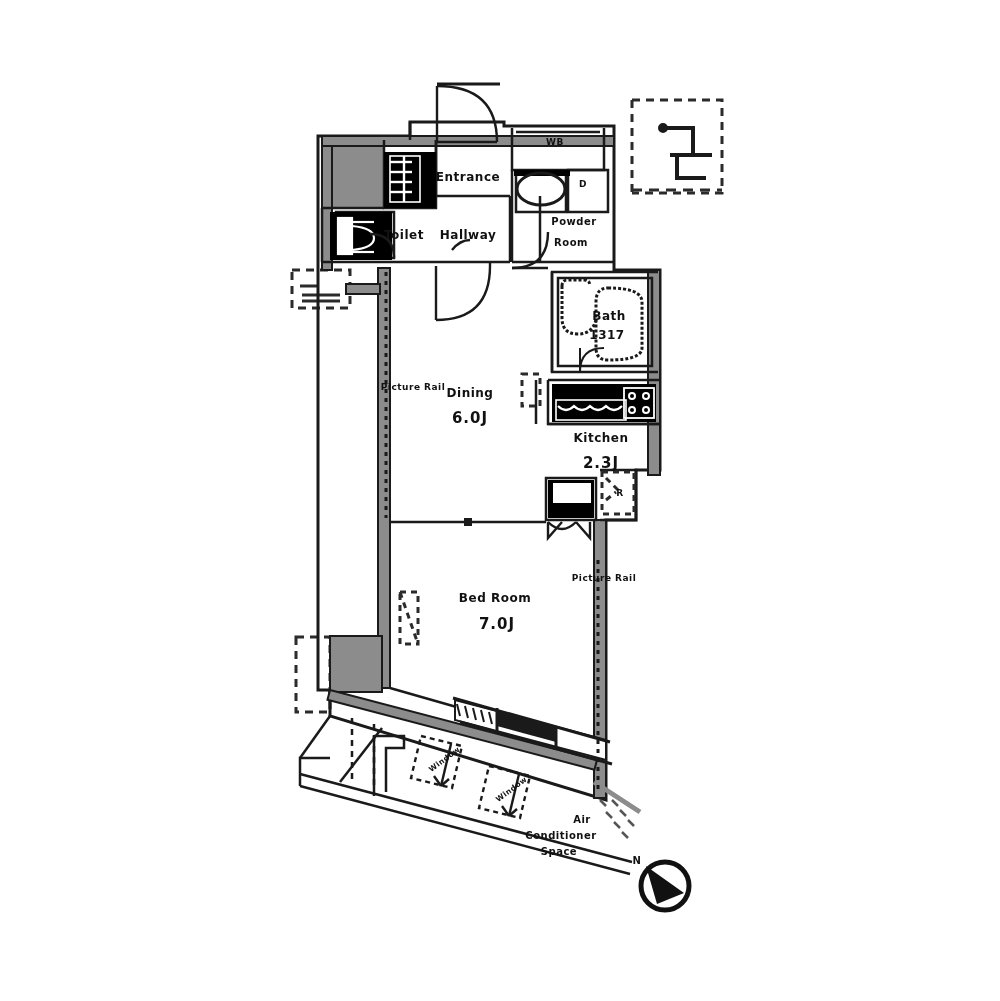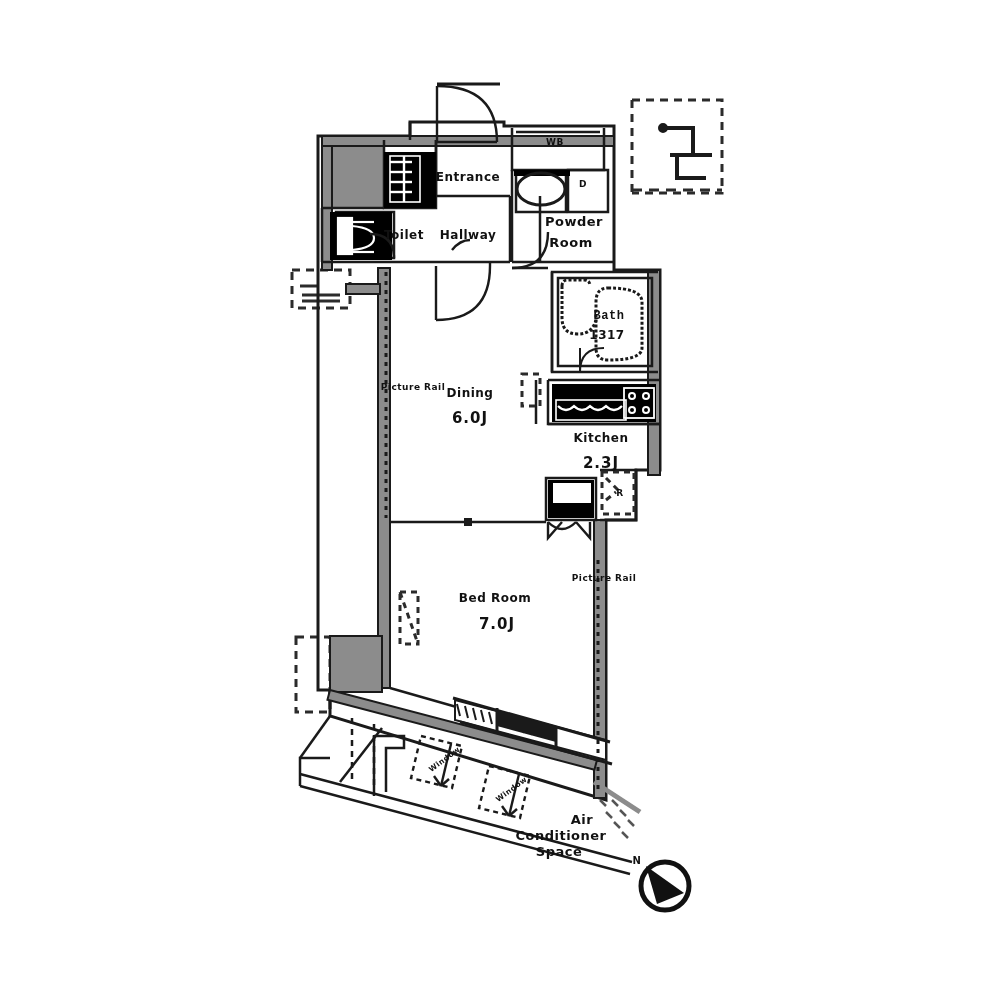--- a/index.html
+++ b/index.html
@@ -34,21 +34,21 @@
     font-weight: 700;
     letter-spacing: 0.5px;
     white-space: pre;
     text-align: center;
     line-height: 1.18;
     transform: translate(-50%, -50%);
     pointer-events: none;
   }
   .lbl-room   { font-size: 12px; }
   .lbl-area   { font-size: 15px; letter-spacing: 1px; }
-  .lbl-small  { font-size: 13px; }
+  .lbl-small  { font-size: 10px; }
   .lbl-tiny   { font-size: 9px; }
   .lbl-micro  { font-size: 7.5px; }
   .lbl-rot {
     transform-origin: 50% 50%;
   }
   .lbl-compass-n {
     font-size: 10px;
     font-weight: 700;
   }
 </style>
@@ -349,21 +349,21 @@
 
   <div class="lbl lbl-room" style="left:468px; top:177px;">Entrance</div>
 
   <div class="lbl lbl-room" style="left:404px; top:235px;">Toilet</div>
 
   <div class="lbl lbl-room" style="left:468px; top:235px;">Hallway</div>
 
   <div class="lbl lbl-small" style="left:574px; top:222px;">Powder</div>
   <div class="lbl lbl-small" style="left:571px; top:243px;">Room</div>
 
-  <div class="lbl lbl-room" style="left:609px; top:316px;font-family:Liberation Mono, monospace;">Bath</div>
+  <div class="lbl lbl-room" style="left:609px; top:316px;">Bath</div>
   <div class="lbl lbl-room" style="left:607px; top:335px;">1317</div>
 
   <div class="lbl lbl-room" style="left:470px; top:393px;">Dining</div>
   <div class="lbl lbl-area" style="left:470px; top:419px;">6.0J</div>
 
   <div class="lbl lbl-room" style="left:601px; top:438px;">Kitchen</div>
   <div class="lbl lbl-area" style="left:601px; top:464px;">2.3J</div>
 
   <div class="lbl lbl-room" style="left:495px; top:598px;">Bed Room</div>
   <div class="lbl lbl-area" style="left:497px; top:625px;">7.0J</div>

